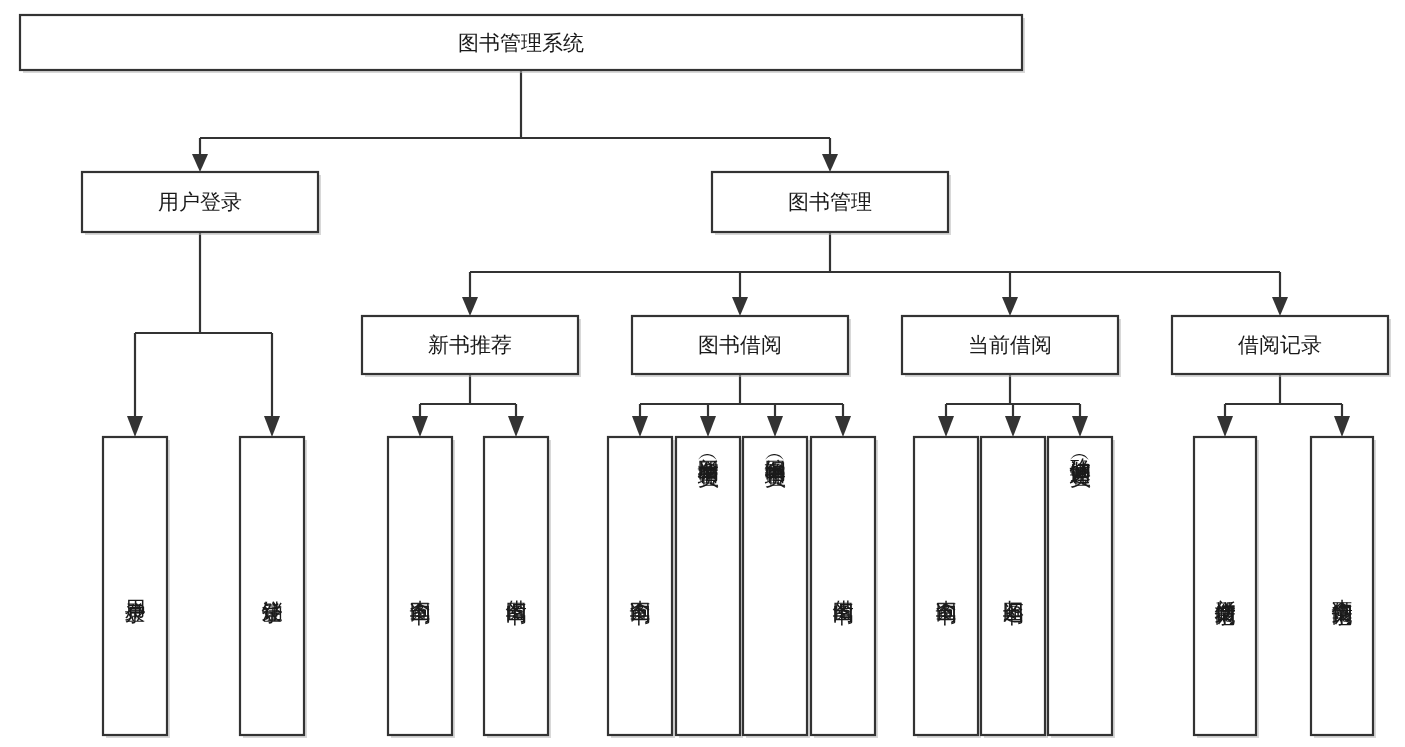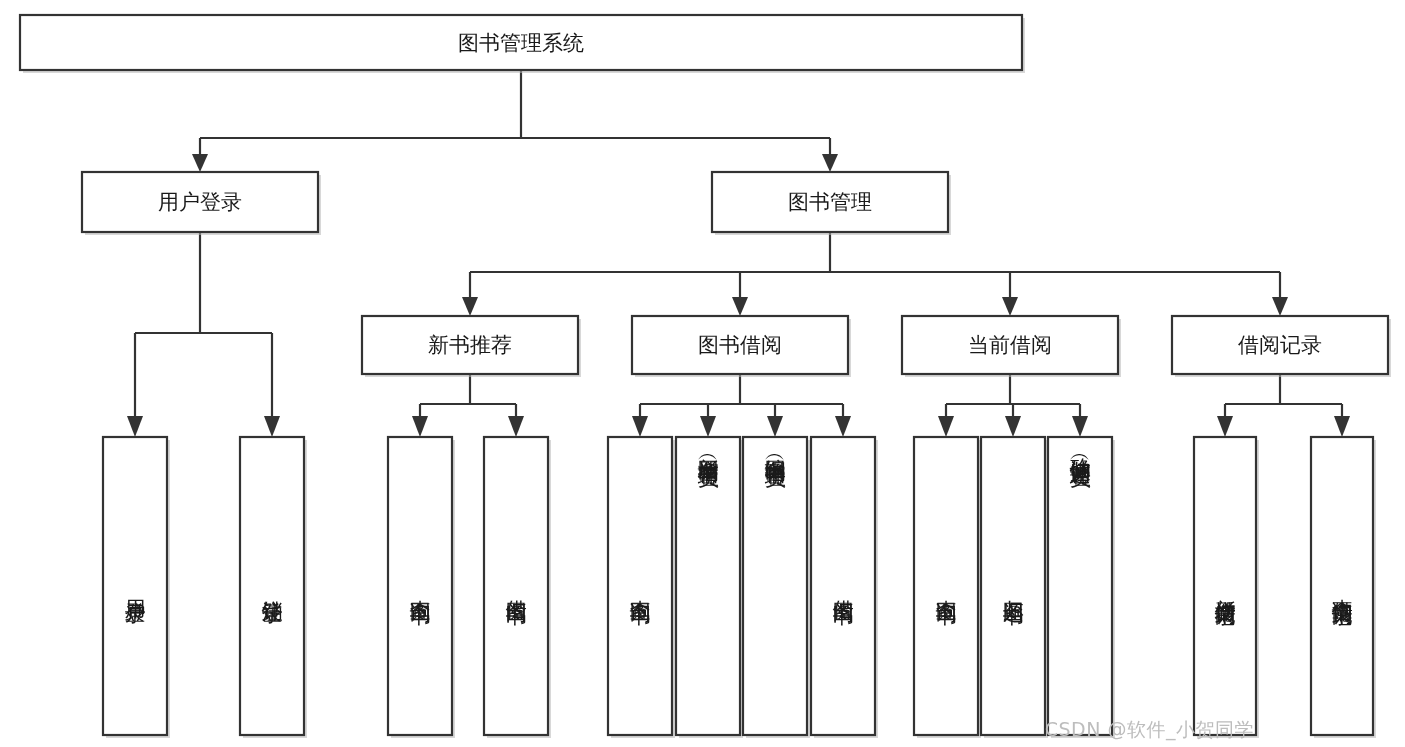--- a/index.html
+++ b/index.html
@@ -278,14 +278,13 @@
   <div class="leaf-label-wrap" style="left:1048px;top:441px;width:64px;height:298px;align-items:flex-start;">
     <span class="leaf-label">确认归还（管理员）</span>
   </div>
   <div class="leaf-label-wrap" style="left:1194px;top:437px;width:62px;height:298px;">
     <span class="leaf-label">新增借阅记录</span>
   </div>
   <div class="leaf-label-wrap" style="left:1311px;top:437px;width:62px;height:298px;">
     <span class="leaf-label">查询借阅记录</span>
   </div>
 
-  <div class="watermark">CSDN @软件_小贺同学</div>
 </div>
 
 </body></html>

